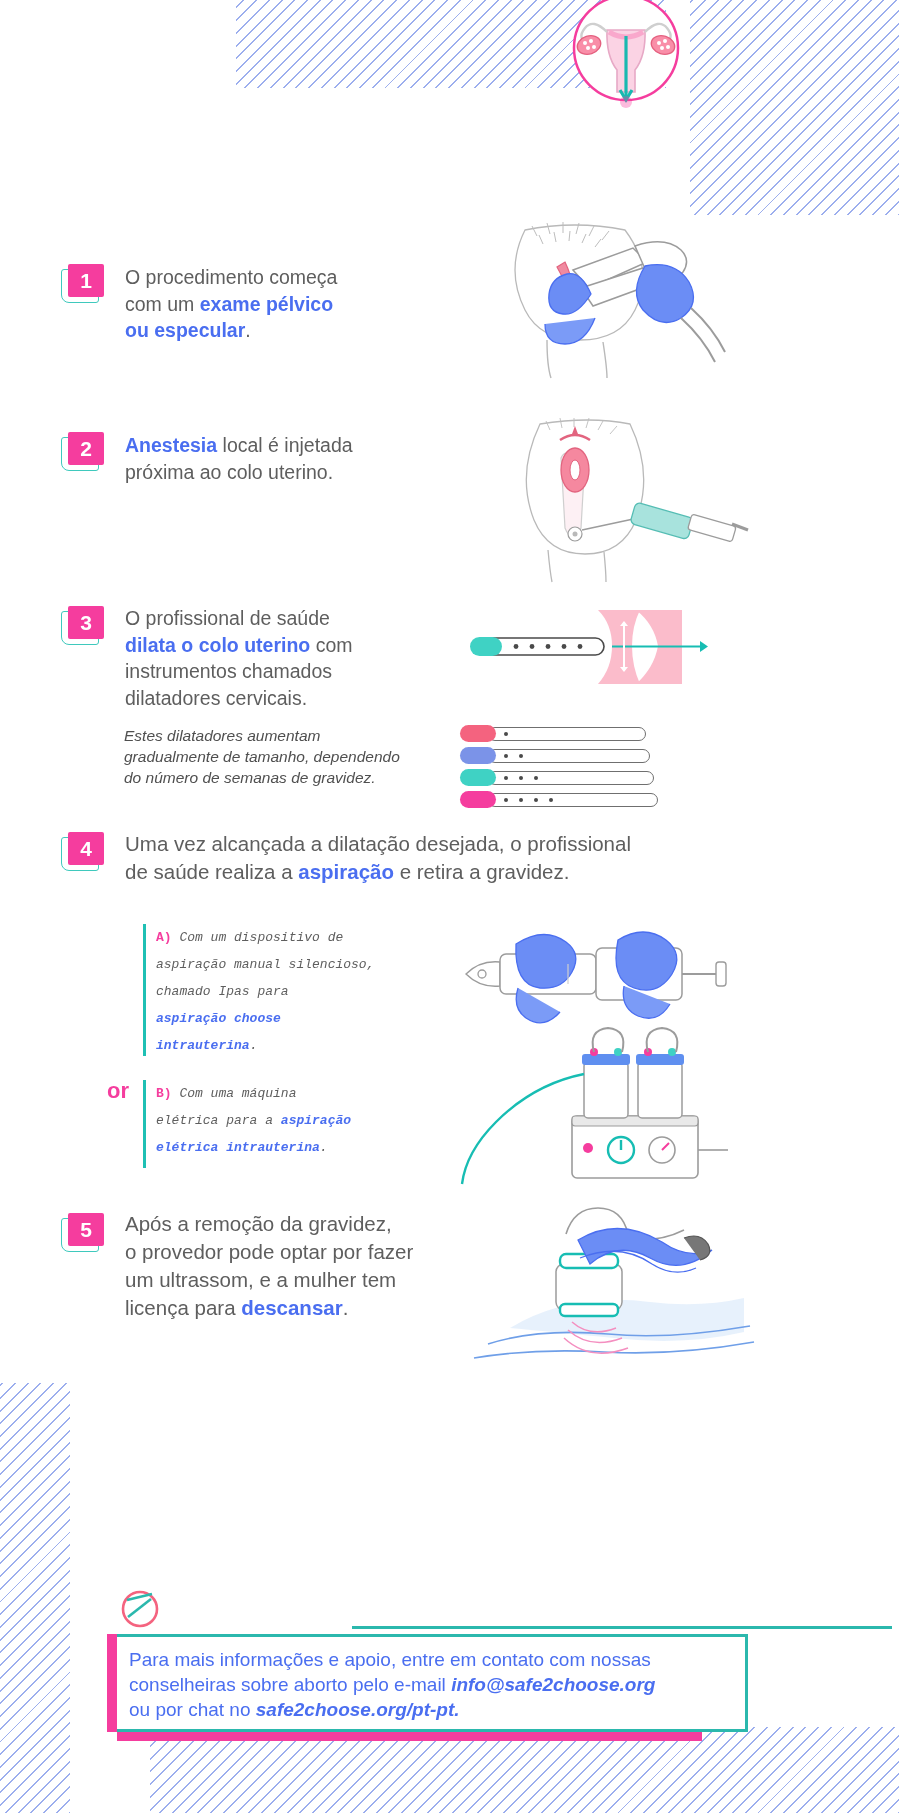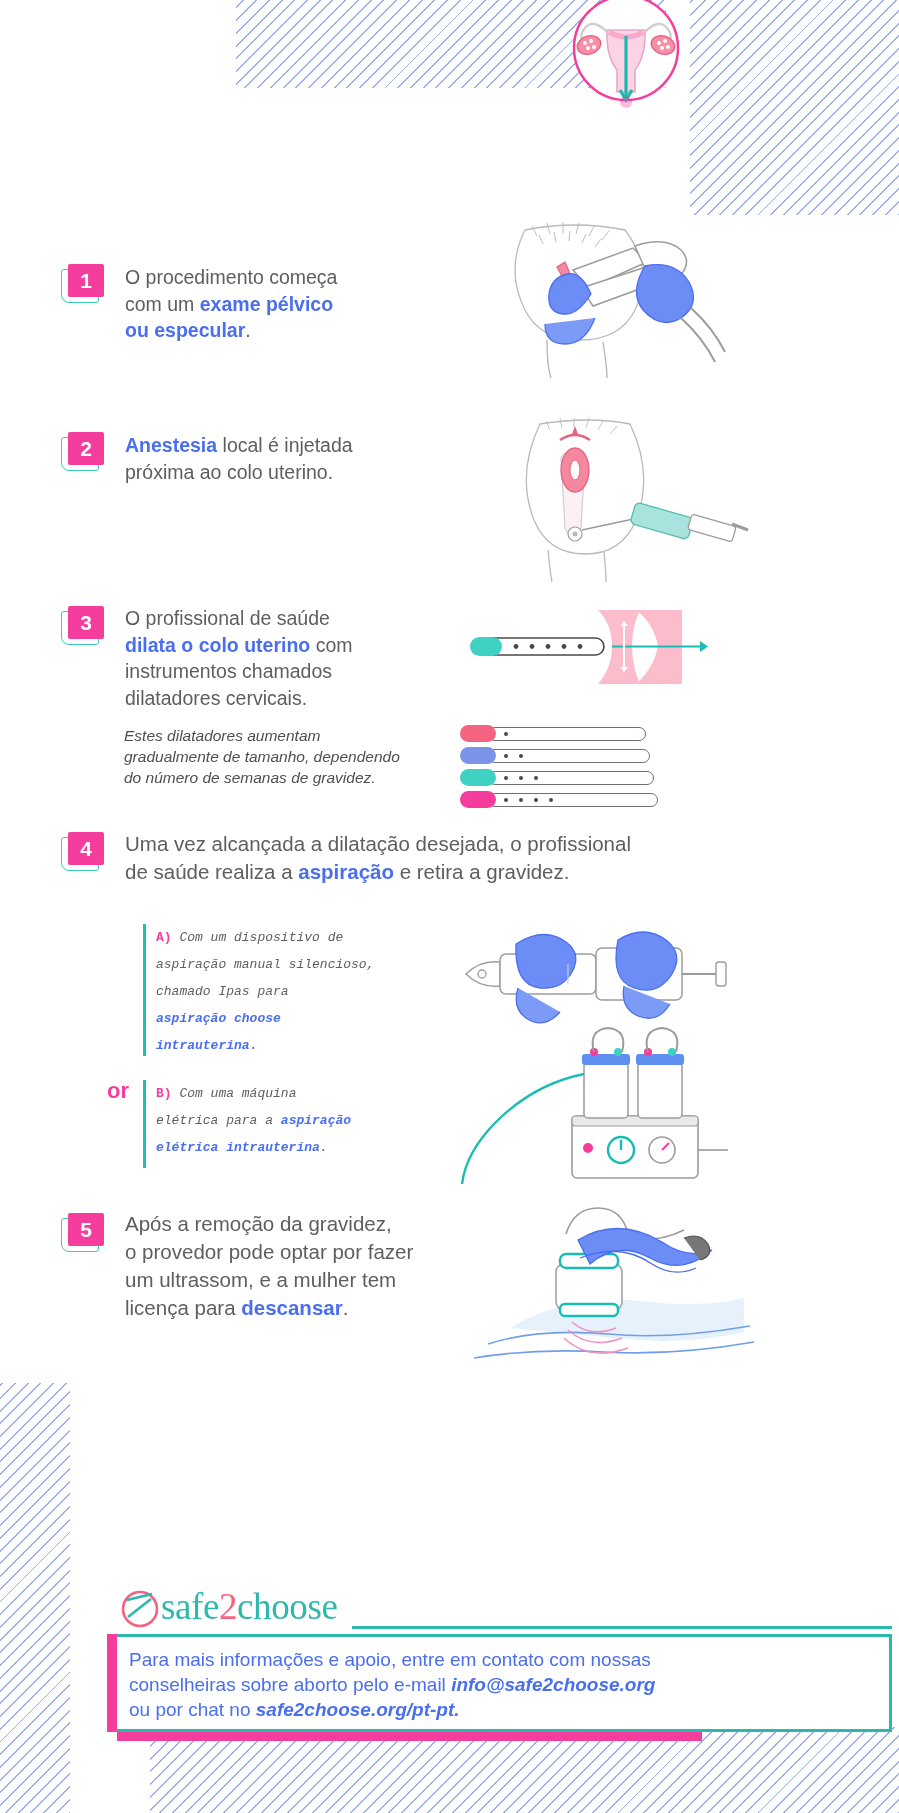--- a/index.html
+++ b/index.html
@@ -171,21 +171,21 @@
   .logo-rule {
     position: absolute;
     left: 352px; top: 1626px;
     width: 540px; height: 3px;
     background: #2bb8ad;
   }
 
   .contactbox {
     position: absolute;
     left: 117px; top: 1634px;
-    width: 775px; height: 98px;
+    width: 631px; height: 98px;
     border: 3px solid #2bb8ad;
     border-left: none;
     background: #ffffff;
   }
   .contact-accent {
     position: absolute;
     left: 107px; top: 1634px;
     width: 11px; height: 98px;
     background: #F53D9E;
   }
@@ -422,21 +422,20 @@
       <path d="M94 140 q26 24 64 10"></path>
     </g>
   </svg>
 
   <div class="logo">
     <svg width="46" height="46" viewBox="0 0 46 46" style="margin-right:-2px;">
       <circle cx="23" cy="25" r="17" fill="none" stroke="#F4637F" stroke-width="2.6"></circle>
       <line x1="10" y1="16" x2="35" y2="10" stroke="#2bb8ad" stroke-width="2.6"></line>
       <line x1="11" y1="33" x2="34" y2="15" stroke="#2bb8ad" stroke-width="2.6"></line>
     </svg>
-    <div class="logo-text"><span class="t">safe</span><span class="p">2</span><span class="t">choose</span></div>
   </div>
   <div class="logo-rule"></div>
 
   <div class="contact-accent"></div>
   <div class="contact-shadow"></div>
   <div class="contactbox">
     <div class="contact-text">Para mais informações e apoio, entre em contato com nossas<br>conselheiras sobre aborto pelo e-mail <b>info@safe2choose.org</b><br>ou por chat no <b>safe2choose.org/pt-pt.</b></div>
   </div>
 
 </div>

